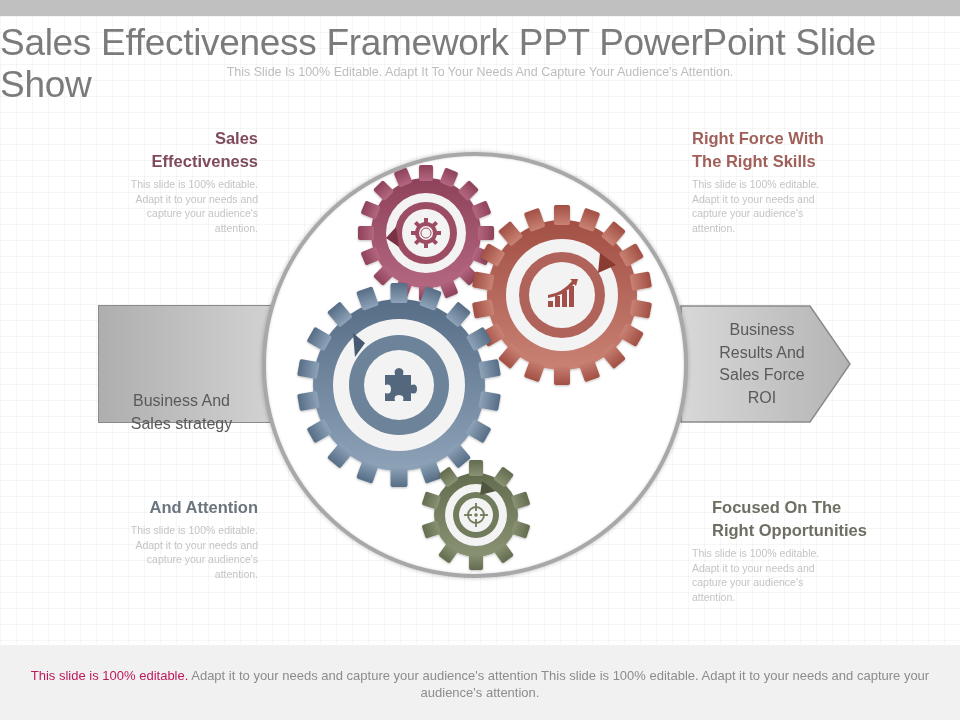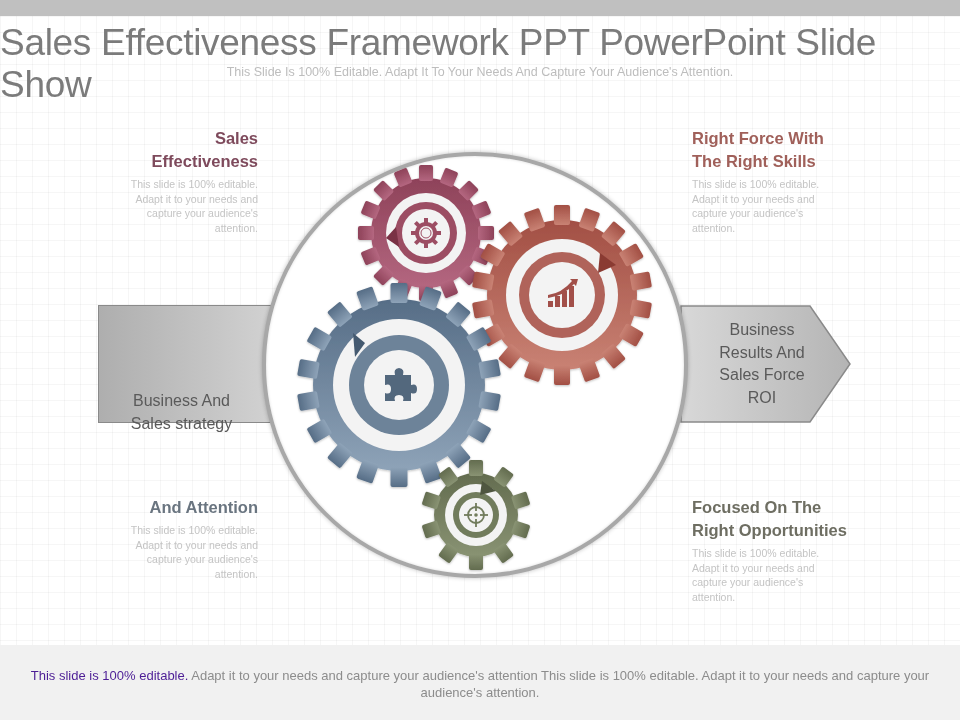--- a/index.html
+++ b/index.html
@@ -29,21 +29,21 @@
   .arrow-right svg { position:absolute; left:0; top:0; }
   .arrow-right .txt { position:absolute; left:22px; top:14px; width:120px; text-align:center;
     font-size:16px; line-height:22.5px; color:#5a5a5a; }
   .circle { position:absolute; left:262px; top:152px; width:426px; height:426px; border-radius:50%;
     background:#ffffff; border:4px solid #a8a8a8;
     box-shadow: 0 0 4px rgba(0,0,0,0.25), inset 0 0 3px rgba(0,0,0,0.15); }
   .gears { position:absolute; left:262px; top:152px; width:426px; height:426px; }
   .footer { position:absolute; left:0; top:645px; width:960px; height:75px; background:#f1f1f1; }
   .footer .txt { position:absolute; left:20px; top:22px; width:920px; text-align:center;
     font-size:13px; line-height:17px; color:#8c8c8c; }
-  .footer .lead { color:#4c1d95; }
+  .footer .lead { color:#be185d; }
 </style>
 </head>
 <body>
 
 <div class="topbar"></div>
 
 <div class="slide"></div>
 
 <div class="title">Sales Effectiveness Framework PPT PowerPoint Slide Show</div>
 <div class="subtitle">This Slide Is 100% Editable. Adapt It To Your Needs And Capture Your Audience's Attention.</div>
@@ -65,21 +65,21 @@
 </div>
 
 <div class="label-block left" style="left:58px; top:496px;">
   <div class="label-title" style="color:#6a7580;">
     <div>And Attention</div>
   </div>
   <div class="label-desc" style="padding-left:50px;">This slide is 100% editable. Adapt it to your needs and capture your audience's attention.</div>
 </div>
 
 <div class="label-block right" style="left:692px; top:496px;">
-  <div class="label-title" style="color:#6e6e62;">
+  <div class="label-title" style="color:#6e6e62;margin-left:20px;">
     <div>Focused On The</div>
     <div>Right Opportunities</div>
   </div>
   <div class="label-desc" style="padding-right:50px;">This slide is 100% editable. Adapt it to your needs and capture your audience's attention.</div>
 </div>
 
 <div class="arrow-left">
   <div class="txt">
     <div>Business And</div>
     <div>Sales strategy</div>

